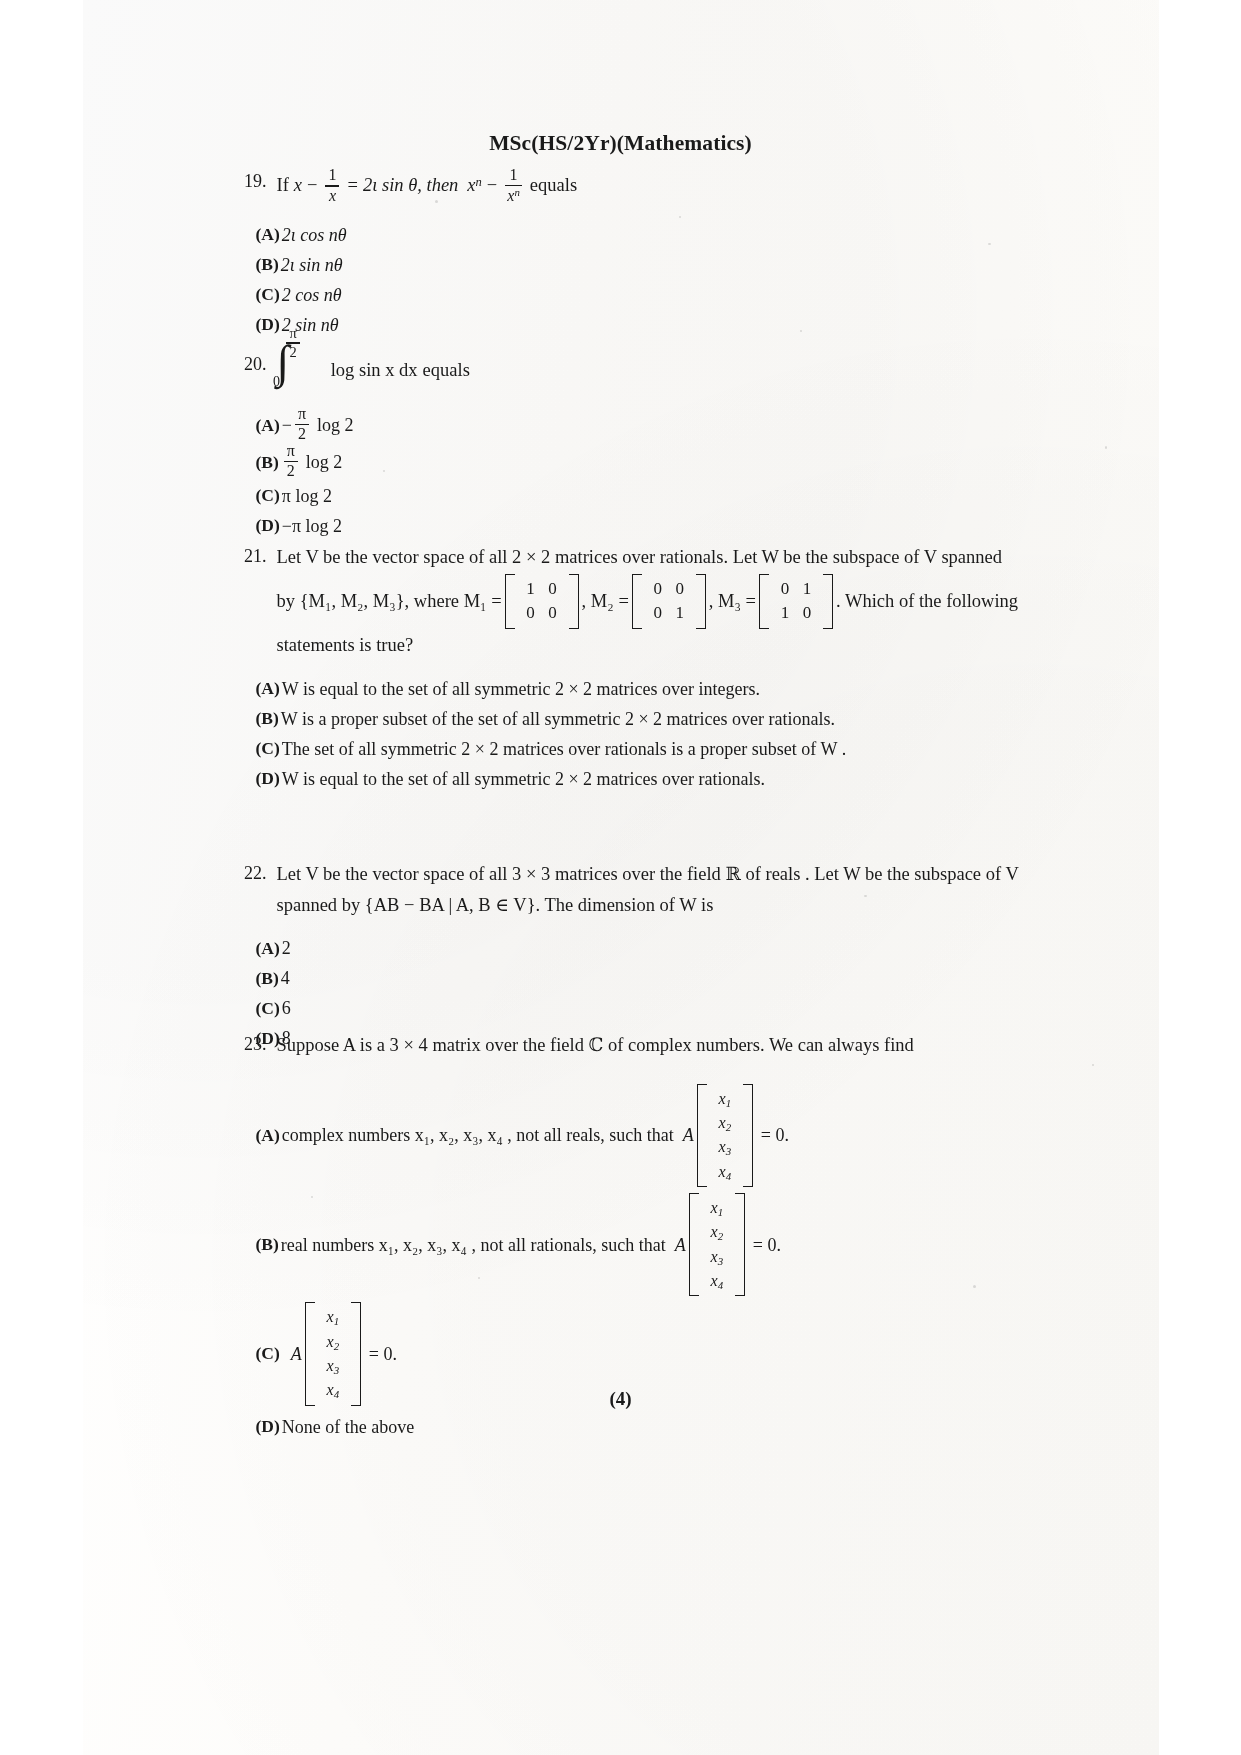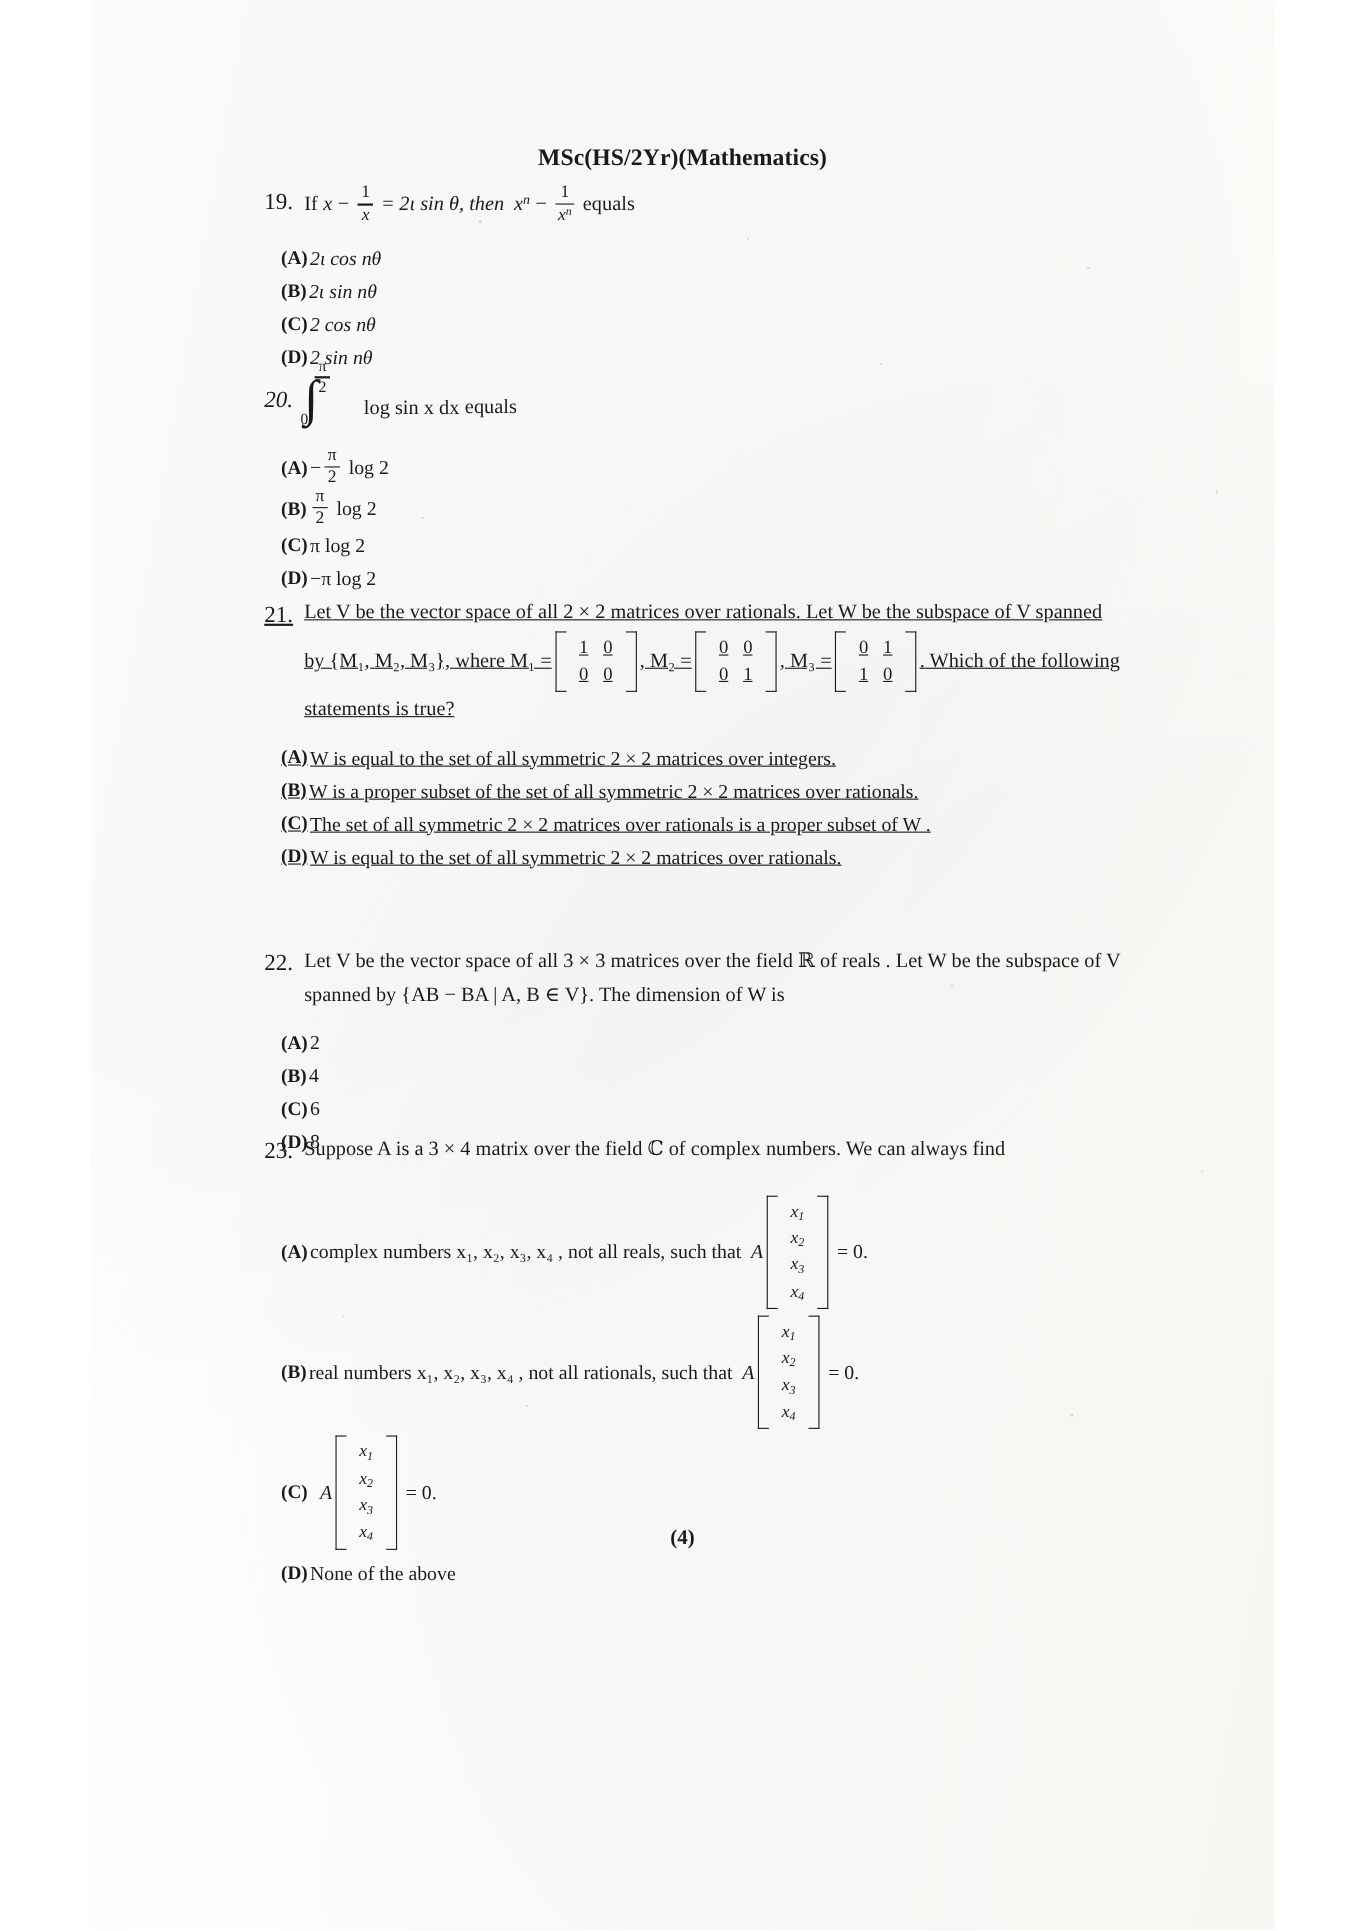--- a/index.html
+++ b/index.html
@@ -68,21 +68,21 @@
     display: flex;
     align-items: flex-start;
     font-size: 18.5px;
     line-height: 1.5;
   }
   .q-num {
     width: 36px;
     flex: 0 0 36px;
     text-align: right;
     padding-right: 10px;
-    font-size: 21px;
+    font-size: 18px;
   }
   .q-body {
     flex: 1 1 auto;
     text-align: justify;
     font-size: 18.5px;
     line-height: 1.55;
   }
   .opts {
     margin-top: 4px;
   }
@@ -243,21 +243,21 @@
         </div>
         <div class="opt">
           <span class="opt-tag">(D)</span>
           <span class="opt-text mi">2 sin nθ</span>
         </div>
       </div>
     </div>
 
     <div class="q" style="top:333px;">
       <div class="q-head" style="align-items:center;">
-        <div class="q-num" style="padding-top:6px;font-style:italic;">20.</div>
+        <div class="q-num" style="padding-top:6px;">20.</div>
         <div class="q-body">
           <span class="integral">
             <span class="int-sign">∫</span>
             <span class="int-lims">
               <span class="upper">
                 <span class="frac small">
                     <span class="num">π</span>
                     <span class="bar"></span>
                     <span class="den">2</span>
                   </span>
@@ -299,21 +299,21 @@
           <span class="opt-tag">(C)</span>
           <span class="opt-text">π log 2</span>
         </div>
         <div class="opt">
           <span class="opt-tag">(D)</span>
           <span class="opt-text">−π log 2</span>
         </div>
       </div>
     </div>
 
-    <div class="q" style="top:543px;text-decoration:underline;">
+    <div class="q" style="top:543px;">
       <div class="q-head">
         <div class="q-num">21.</div>
         <div class="q-body">
           <div style="text-align:justify;">Let V be the vector space of all 2 × 2 matrices over rationals. Let W be the subspace of V spanned</div>
           <div style="display:flex;align-items:center;flex-wrap:wrap;margin-top:2px;">
             <span>by {M₁, M₂, M₃}, where M₁ =</span>
             <span class="matrix">
               <span class="brk left"></span>
               <span class="mat-rows">
                 <span class="mat-row">

